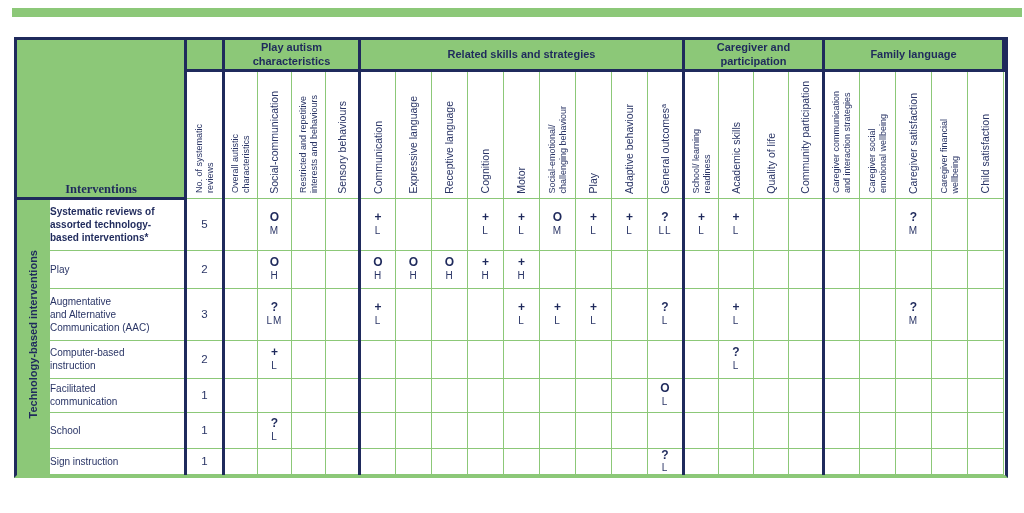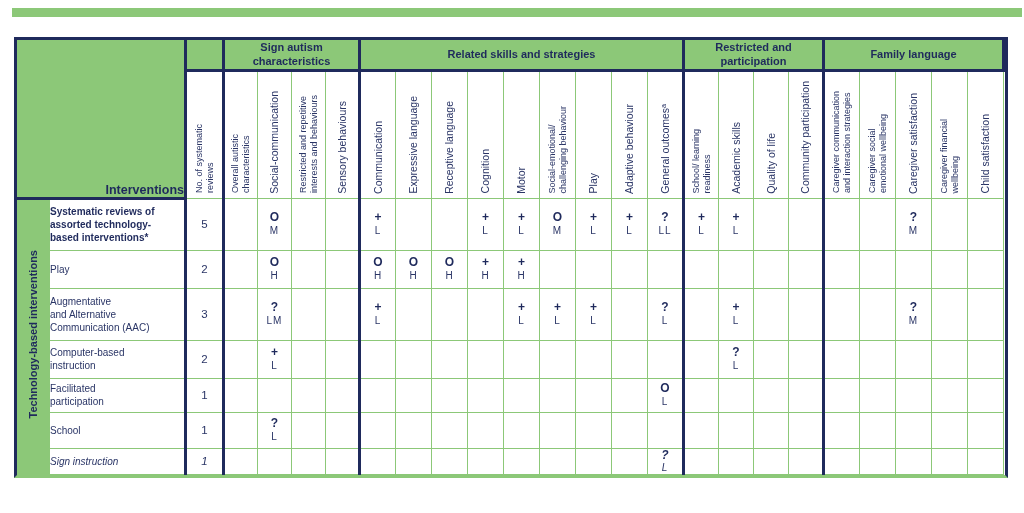--- a/index.html
+++ b/index.html
@@ -10,22 +10,22 @@
   html,body{margin:0;padding:0;background:#fff;}
   body{width:1024px;height:513px;position:relative;overflow:hidden;
        font-family:"Liberation Sans",sans-serif;}
   .top-bar{position:absolute;left:12px;top:8px;width:1010px;height:9px;background:var(--green);}
   .frame{position:absolute;left:14px;top:37px;border:3px solid var(--navy);border-bottom:3px solid var(--green);}
   table.matrix{border-collapse:collapse;table-layout:fixed;}
   .matrix th,.matrix td{border:1px solid var(--green);padding:0;overflow:hidden;}
   
   .gcell{background:var(--green);color:var(--navy);font-weight:bold;font-size:11px;
          text-align:center;vertical-align:middle;white-space:pre-line;line-height:1.25;}
-  .corner{background:var(--green);vertical-align:bottom;text-align:right;
-          padding:0 0 7px 42px;font-size:12.5px;font-weight:bold;color:var(--navy);}
+  .corner{background:var(--green);vertical-align:bottom;text-align:center;
+          padding:0 0 7px 42px;font-size:12.5px;font-weight:bold;color:var(--navy);font-family:Liberation Serif, serif;}
   .b-navy-r{border-right:3px solid var(--navy) !important;}
   .b-navy-b{border-bottom:3px solid var(--navy) !important;}
   
   .colhead{background:#fff;vertical-align:bottom;text-align:center;padding:0 0 6px 0;}
   .vert{display:inline-block;writing-mode:vertical-rl;transform:rotate(180deg);
         color:var(--text);font-size:10.5px;line-height:1.2;white-space:pre-line;
         font-weight:400;text-align:left;}
   .vert.small{font-size:9px;}
   
   .sidebar{background:var(--green);text-align:center;vertical-align:middle;}
@@ -70,24 +70,24 @@
         <col style="width: 36px;">
         <col style="width: 36px;">
         <col style="width: 36px;">
         <col style="width: 36px;">
         <col style="width: 36px;">
       </colgroup>
     <thead id="thead">
         <tr>
           <th class="corner b-navy-r b-navy-b" rowspan="2" colspan="2"><span>Interventions</span></th>
           <th class="gcell b-navy-r b-navy-b"></th>
-          <th class="gcell b-navy-r b-navy-b" colspan="4">Sign autism
+          <th class="gcell b-navy-r b-navy-b" colspan="4">Play autism
 characteristics</th>
           <th class="gcell b-navy-r b-navy-b" colspan="9">Related skills and strategies</th>
-          <th class="gcell b-navy-r b-navy-b" colspan="4">Restricted and
+          <th class="gcell b-navy-r b-navy-b" colspan="4">Caregiver and
 participation</th>
           <th class="gcell b-navy-r b-navy-b" colspan="5">Family language</th>
         </tr>
         <tr style="height: 128px;">
           <th class="colhead b-navy-r"><div class="vert small">No. of systematic
 reviews</div></th>
           <th class="colhead"><div class="vert small">Overall autistic
 characteristics</div></th>
           <th class="colhead"><div class="vert">Social-communication</div></th>
           <th class="colhead"><div class="vert small">Restricted and repetitive
@@ -305,21 +305,21 @@
           <td class="mark"></td>
           <td class="mark b-navy-r"></td>
           <td class="mark"></td>
           <td class="mark"></td>
           <td class="mark"></td>
           <td class="mark"></td>
           <td class="mark"></td>
         </tr>
         <tr style="height: 34px;">
           <td class="rowlabel b-navy-r">Facilitated
-participation</td>
+communication</td>
           <td class="numcell b-navy-r">1</td>
           <td class="mark"></td>
           <td class="mark"></td>
           <td class="mark"></td>
           <td class="mark b-navy-r"></td>
           <td class="mark"></td>
           <td class="mark"></td>
           <td class="mark"></td>
           <td class="mark"></td>
           <td class="mark"></td>
@@ -362,21 +362,21 @@
           <td class="mark"></td>
           <td class="mark"></td>
           <td class="mark"></td>
           <td class="mark b-navy-r"></td>
           <td class="mark"></td>
           <td class="mark"></td>
           <td class="mark"></td>
           <td class="mark"></td>
           <td class="mark"></td>
         </tr>
-        <tr style="height: 22px; font-style: italic;">
+        <tr style="height: 22px;">
           <td class="rowlabel b-navy-r">Sign instruction</td>
           <td class="numcell b-navy-r">1</td>
           <td class="mark"></td>
           <td class="mark"></td>
           <td class="mark"></td>
           <td class="mark b-navy-r"></td>
           <td class="mark"></td>
           <td class="mark"></td>
           <td class="mark"></td>
           <td class="mark"></td>

